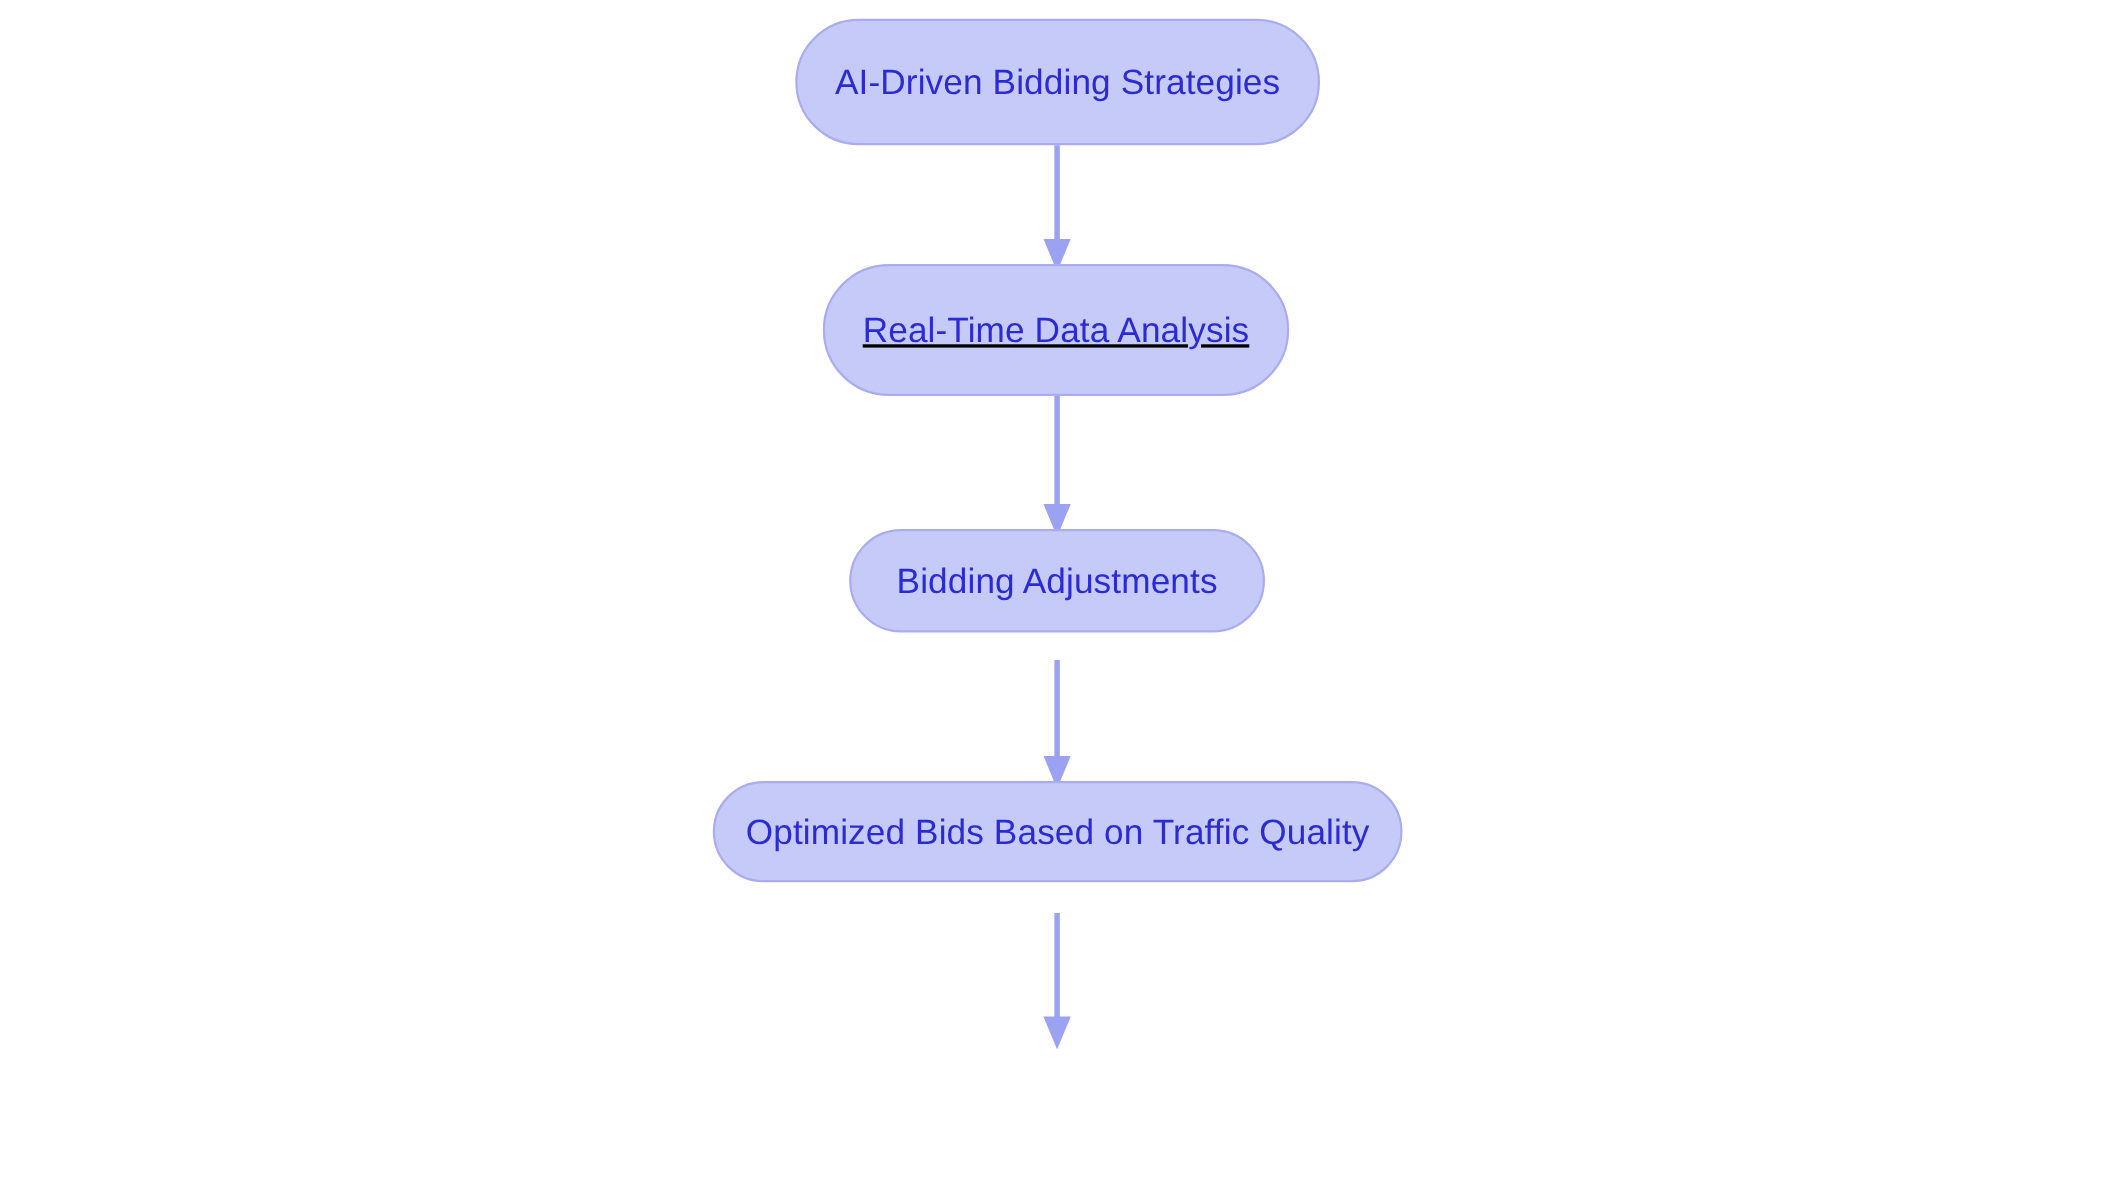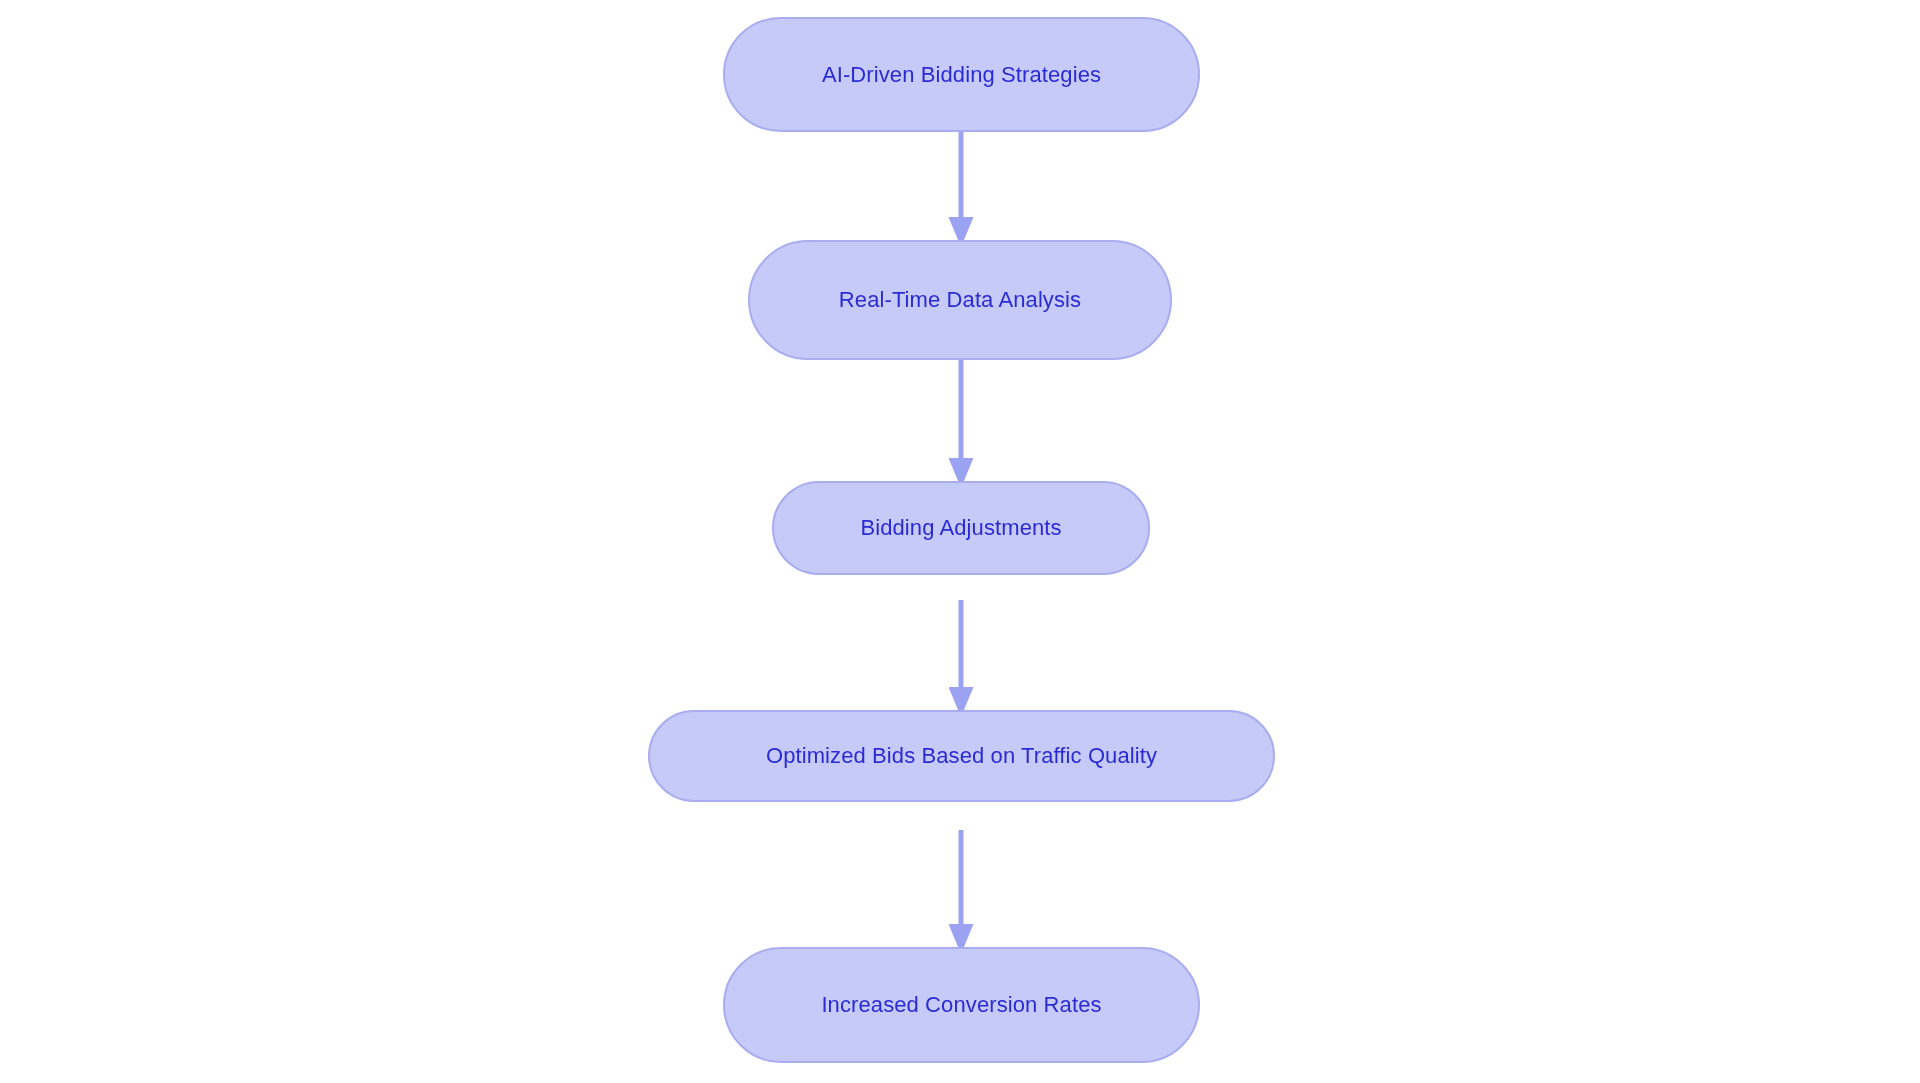--- a/index.html
+++ b/index.html
@@ -34,29 +34,29 @@
     display: flex;
     align-items: center;
     justify-content: center;
     background: #c6caf8;
     border: 2px solid #a9adef;
     border-radius: 999px;
     text-align: center;
   }
   .flow-node-label {
     color: #2b2bd4;
-    font-size: 22px;
+    font-size: 32px;
     font-weight: 400;
     line-height: 1.15;
     letter-spacing: 0.1px;
     white-space: nowrap;
     font-family: "Liberation Sans", "DejaVu Sans", sans-serif;
   }
   .node-1 { left: 723px; top: 17px;  width: 477px; height: 115px; }
-  .node-2 { left: 748px; top: 240px; width: 424px; height: 120px; }
+  .node-2 { left: 748px; top: 240px; width: 424px; height: 120px; text-decoration: underline; }
   .node-3 { left: 772px; top: 481px; width: 378px; height: 94px; }
   .node-4 { left: 648px; top: 710px; width: 627px; height: 92px; }
   .node-5 { left: 723px; top: 947px; width: 477px; height: 116px; }
 </style>
 </head>
 <body>
 
 <div id="flow-canvas">
 
   <svg class="connectors-layer" width="1920" height="1083" viewBox="0 0 1920 1083" xmlns="http://www.w3.org/2000/svg">
@@ -84,17 +84,14 @@
   </div>
 
   <div class="flow-node node-3">
     <span class="flow-node-label">Bidding Adjustments</span>
   </div>
 
   <div class="flow-node node-4">
     <span class="flow-node-label">Optimized Bids Based on Traffic Quality</span>
   </div>
 
-  <div class="flow-node node-5">
-    <span class="flow-node-label">Increased Conversion Rates</span>
-  </div>
 
 </div>
 
 </body></html>

